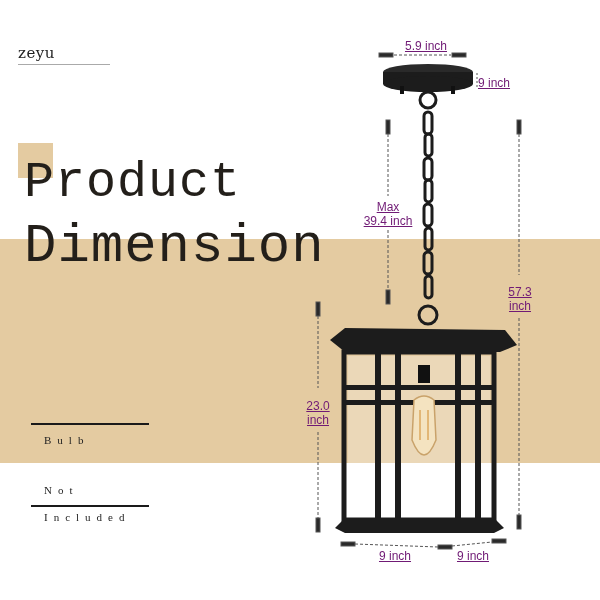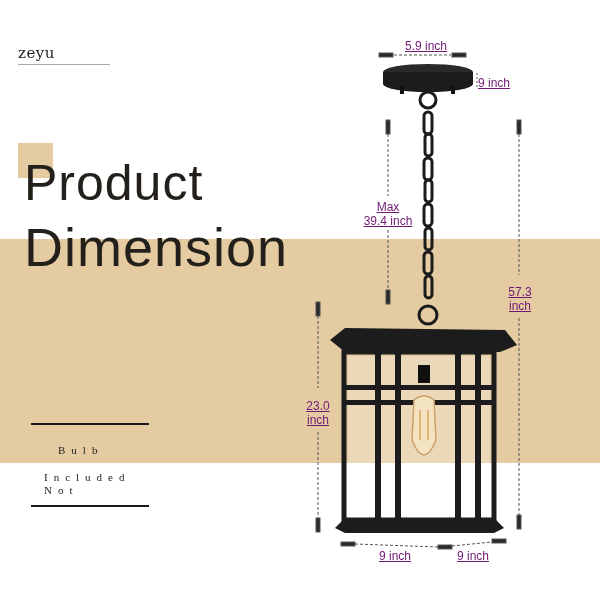--- a/index.html
+++ b/index.html
@@ -1,44 +1,44 @@
 <!DOCTYPE html>
 <html><head>
 <meta charset="utf-8">
 <style>
   html, body { margin: 0; padding: 0; }
   body { width: 600px; height: 600px; position: relative; overflow: hidden; background: #ffffff; font-family: "Liberation Sans", sans-serif; }
   .band { position: absolute; left: 0; top: 239px; width: 600px; height: 224px; }
   .accent-square { position: absolute; left: 18px; top: 143px; width: 35px; height: 35px; }
   .brand { position: absolute; left: 18px; top: 44px; font-family: "DejaVu Serif", serif; font-size: 15px; color: #222; letter-spacing: 0.5px; }
   .brand-rule { position: absolute; left: 18px; top: 64px; width: 92px; height: 1px; background: #aaa; }
-  .title { position: absolute; left: 24px; font-family: Liberation Sans, sans-serif; color: #231f1a; line-height: 1; letter-spacing: 1px; }
+  .title { position: absolute; left: 24px; font-family: Liberation Mono, monospace; color: #231f1a; line-height: 1; letter-spacing: 1px; }
   .title.l1 { top: 158px; font-size: 50px; }
   .title.l2 { top: 220px; font-size: 54px; }
   .note-rule { position: absolute; left: 31px; width: 118px; height: 2px; background: #1a1a1a; }
   .note { position: absolute; left: 44px; font-family: "Liberation Serif", serif; font-size: 11px; color: #222; letter-spacing: 6px; }
   .dim { position: absolute; font-size: 12px; color: #701a75; text-align: center; line-height: 14px; text-decoration: underline; }
   svg.lamp { position: absolute; left: 0; top: 0; }
 </style>
 </head>
 <body>
 
 <div class="band" style="background: rgb(228, 203, 161);"></div>
 <div class="accent-square" style="background: rgb(228, 203, 161);"></div>
 
 <div class="brand">zeyu</div>
 <div class="brand-rule"></div>
 
 <div class="title l1">Product</div>
 <div class="title l2">Dimension</div>
 
 <div class="note-rule" style="top:423px;"></div>
-<div class="note" style="top:444px;margin-left:14px;">Bulb</div>
+<div class="note" style="top:434px;">Bulb</div>
 <div class="note" style="top:484px;">Not</div>
-<div class="note" style="top:471px;">Included</div>
+<div class="note" style="top:511px;">Included</div>
 <div class="note-rule" style="top:505px;"></div>
 
 <svg class="lamp" width="600" height="600" viewBox="0 0 600 600">
 
   <g>
     <ellipse cx="428" cy="72" rx="45" ry="8" fill="#2a2a2a"></ellipse>
     <rect x="383" y="72" width="90" height="12" fill="#1c1c1c"></rect>
     <ellipse cx="428" cy="84" rx="45" ry="8" fill="#1c1c1c"></ellipse>
     <rect x="400" y="86" width="4" height="8" fill="#111"></rect>
     <rect x="451" y="86" width="4" height="8" fill="#111"></rect>

